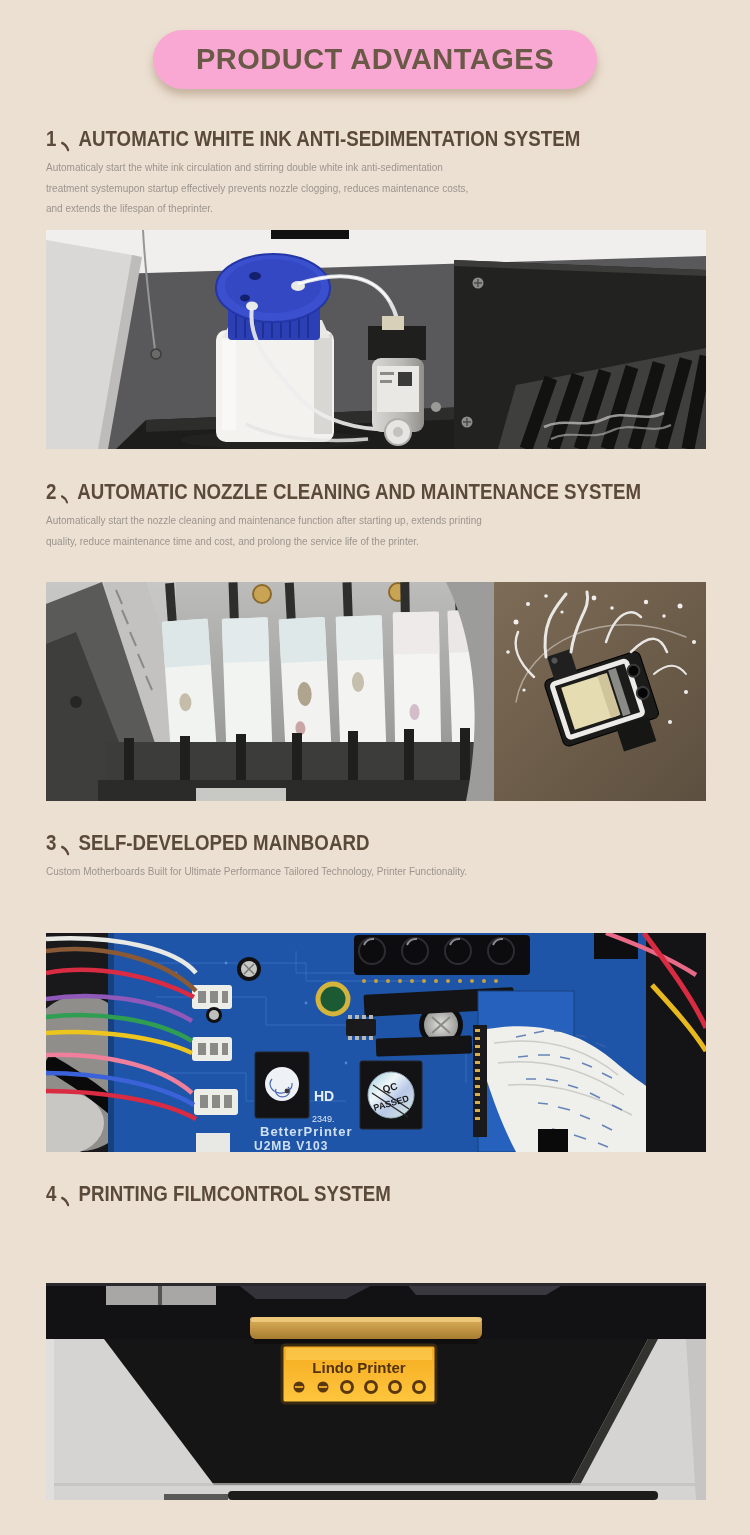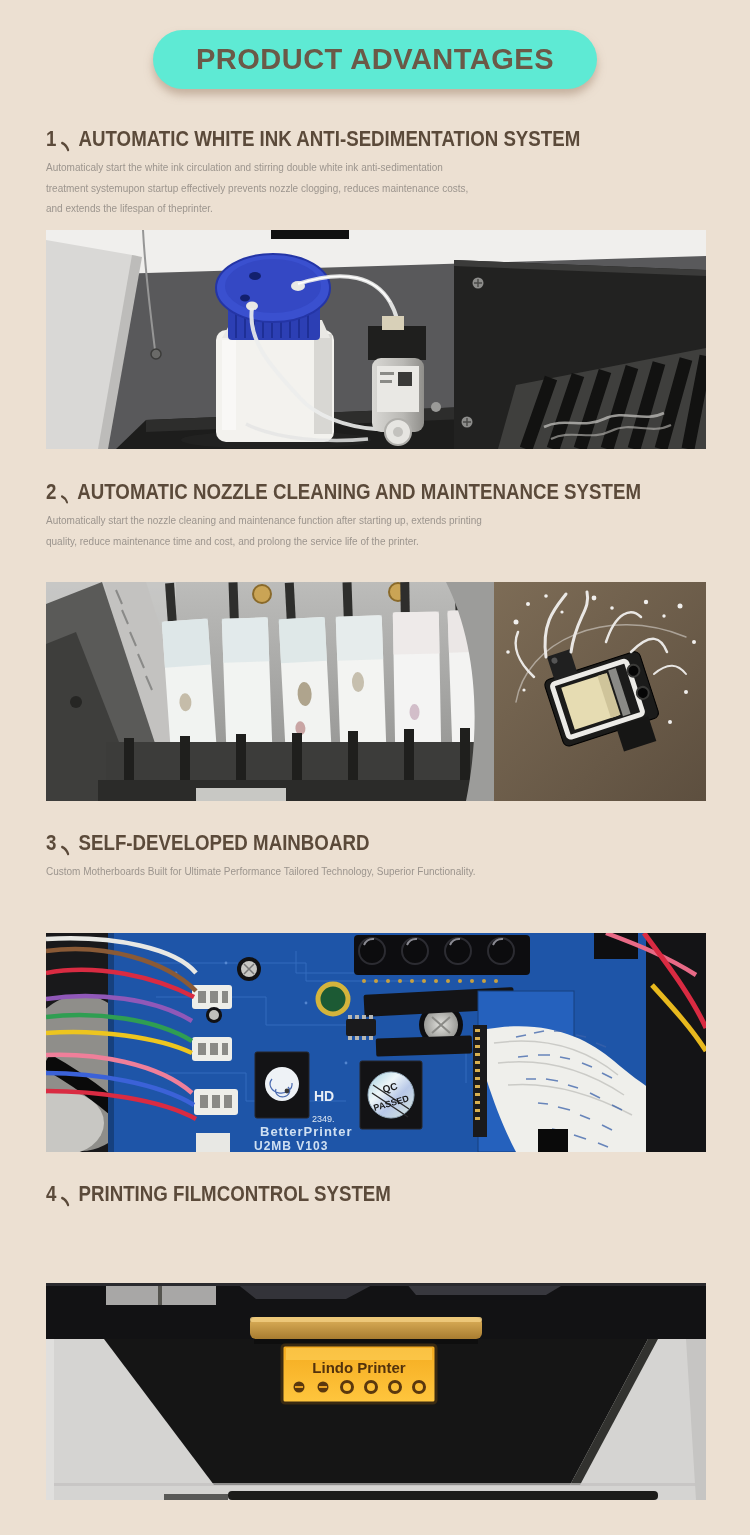--- a/index.html
+++ b/index.html
@@ -1,19 +1,19 @@
 <!DOCTYPE html>
 <html><head>
 <meta charset="utf-8">
 <style>
   html,body{margin:0;padding:0;background:#ece0d2;}
   .page{position:relative;width:750px;height:1535px;background:#ece0d2;overflow:hidden;
         font-family:"Liberation Sans",sans-serif;}
   
-  .pill{position:absolute;top:30px;left:153px;width:444px;height:59px;background:#5eead4;
+  .pill{position:absolute;top:30px;left:153px;width:444px;height:59px;background:#f9a8d4;
         border-radius:30px;display:flex;align-items:center;justify-content:center;
         box-shadow:0 6px 9px rgba(166,139,117,.55);}
   .pill h1{margin:0;font-size:29px;font-weight:bold;color:#6b5947;letter-spacing:.5px;}
   
   .sec{position:absolute;left:46px;width:700px;}
   .sec h2{margin:0;font-size:22px;font-weight:bold;color:#5b4a3a;white-space:nowrap;
           transform:scaleX(.85);transform-origin:left center;display:flex;align-items:baseline;}
   .sec h2 .num{margin-right:4px;}
   .sec h2 .cjk{margin:0 10px 0 1px;align-self:flex-end;}
   .para{position:absolute;left:46px;width:700px;margin:0;font-size:10px;line-height:20.5px;
@@ -234,21 +234,21 @@
 
   <div class="sec s3h">
     <h2>
       <span class="num">3</span>
       <svg class="cjk" width="11" height="12" viewBox="0 0 11 12">
           <path d="M2,3 Q7,5 9,10" stroke="#5b4a3a" stroke-width="2.6" fill="none" stroke-linecap="round"></path>
         </svg>
       <span>SELF-DEVELOPED MAINBOARD</span>
     </h2>
   </div>
-  <p class="para s3p">Custom Motherboards Built for Ultimate Performance Tailored Technology, Superior Functionality.</p>
+  <p class="para s3p">Custom Motherboards Built for Ultimate Performance Tailored Technology, Printer Functionality.</p>
 
   <figure class="photo f3">
     <svg width="660" height="219" viewBox="0 0 660 219">
       <defs>
         <radialGradient id="capG">
             <stop offset="0" stop-color="#e2e2de"></stop>
             <stop offset="1" stop-color="#9a9a96"></stop>
           </radialGradient>
         <linearGradient id="holoG" x1="0" y1="0" x2="1" y2="1">
           <stop offset="0" stop-color="#9ecfdf"></stop>

